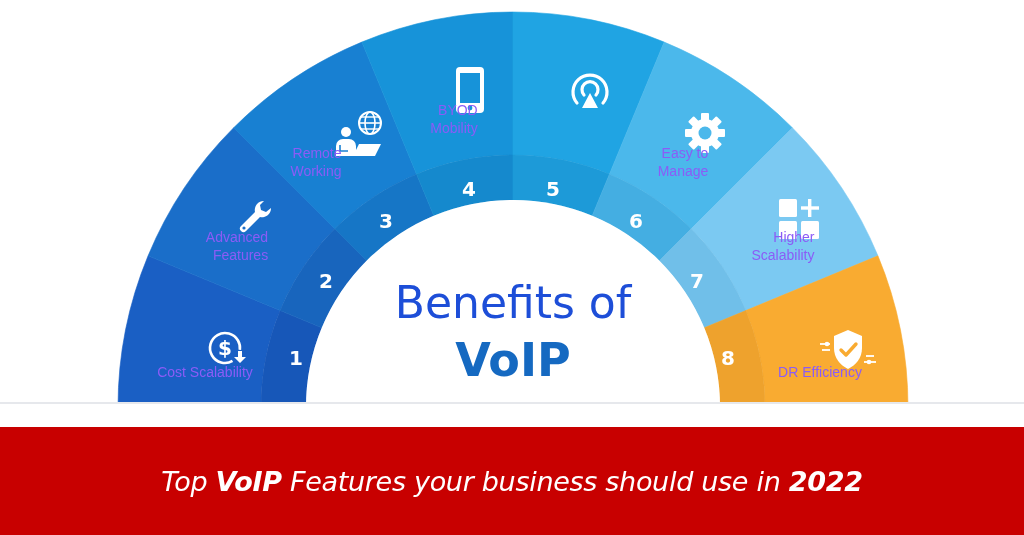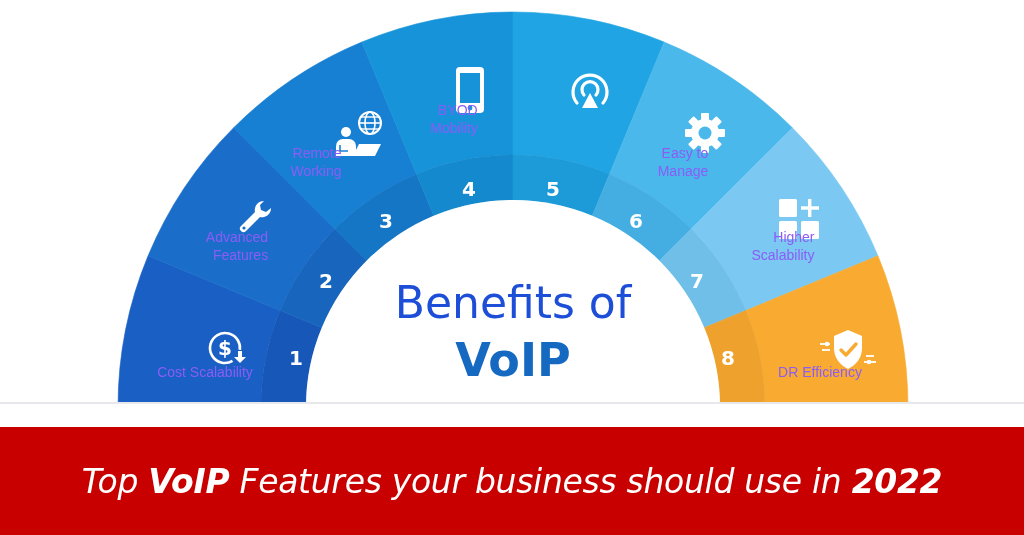--- a/index.html
+++ b/index.html
@@ -28,21 +28,21 @@
   }
   .center-sub {
     position: absolute; left: 513px; top: 360px; transform: translate(-50%, -50%);
     color: #1569c1; font-size: 46px; font-weight: bold; font-family: "DejaVu Sans", sans-serif;
   }
   .banner {
     position: absolute; left: 0; top: 427px; width: 1024px; height: 108px;
     background: #c80000; display: flex; align-items: center; justify-content: center;
   }
   .banner-text {
-    color: #ffffff; font-size: 33px; font-style: italic; letter-spacing: -0.3px;
+    color: #ffffff; font-size: 27px; font-style: italic; letter-spacing: -0.3px;
     font-family: "DejaVu Sans", sans-serif;
   }
   .banner-text b { font-weight: bold; }
 </style>
 </head>
 <body>
 
 <div id="diagram">
   <svg id="arc-svg" width="1024" height="427">
       <path d="M118,406.99999999999994 A395,395 0 0 1 148.0675846580417,255.8400442157895 L280.18235780715577,310.56377504399734 A252,252 0 0 0 261,406.99999999999994 Z" fill="#1a5fc4" stroke="#1a5fc4" stroke-width="0.6"></path>

